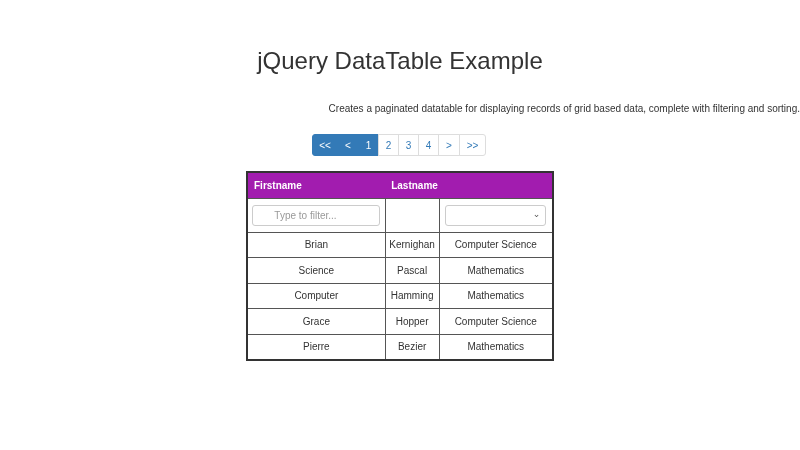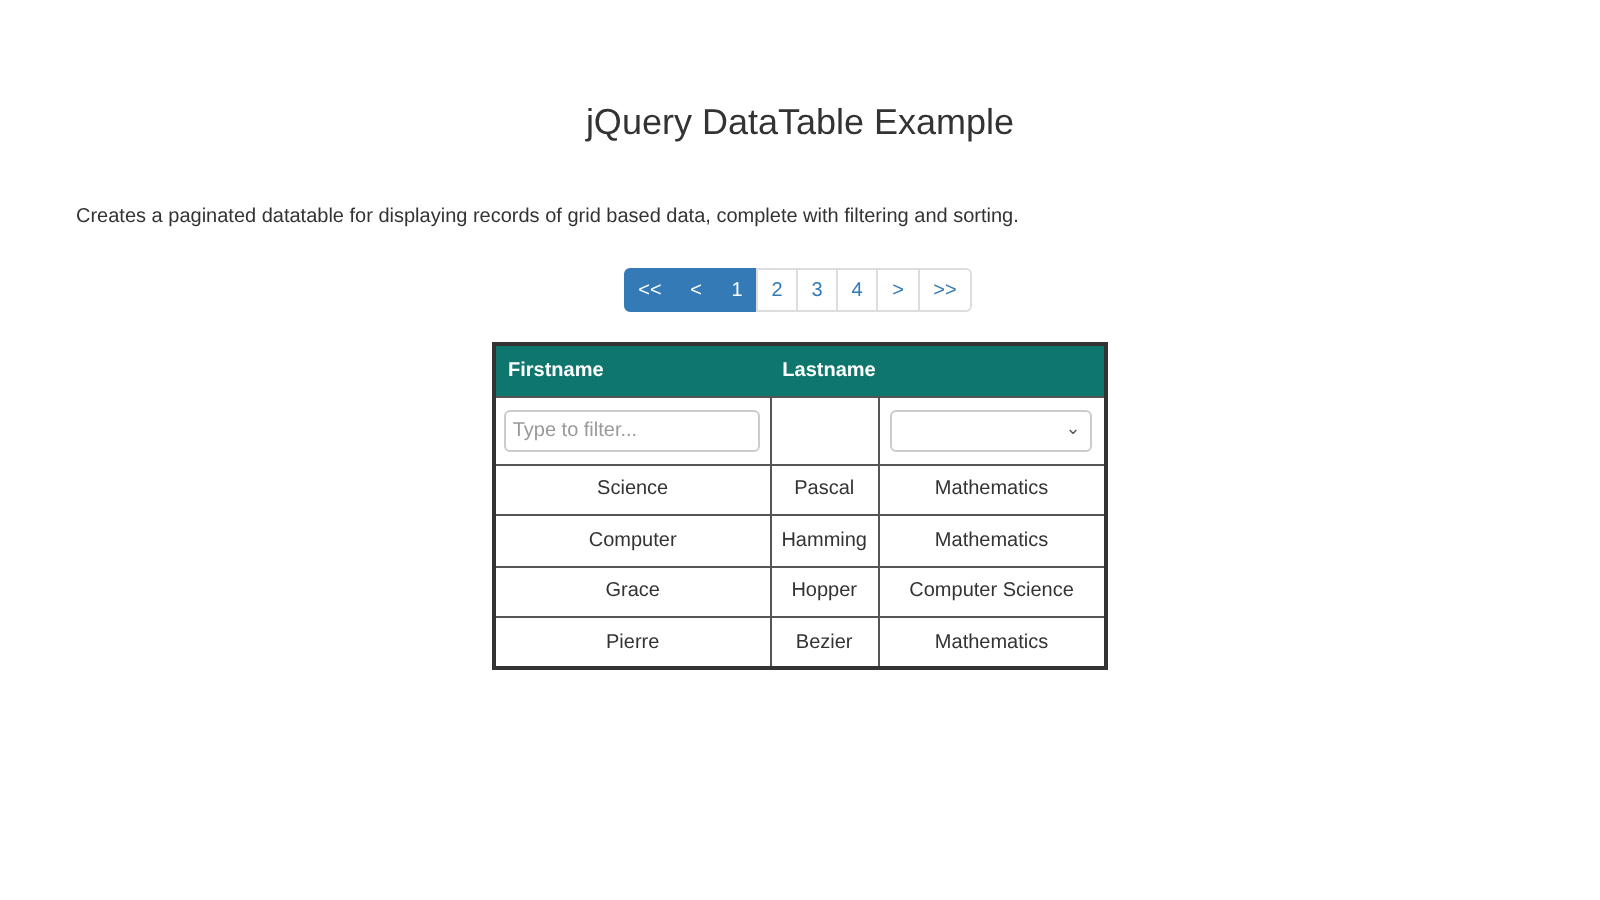--- a/index.html
+++ b/index.html
@@ -6,58 +6,57 @@
     html, body { margin: 0; padding: 0; }
     body {
       width: 800px; height: 450px; overflow: hidden;
       background: #ffffff;
       font-family: "Liberation Sans", sans-serif;
       color: #333333;
       position: relative;
     }
     .title {
       position: absolute; left: 0; top: 44px; width: 800px;
-      text-align: center; font-size: 18px; font-weight: 400;
+      text-align: center; font-size: 24px; font-weight: 400;
       color: #333; margin: 0; line-height: 34px;
     }
     .desc {
       position: absolute; left: 0; top: 102px; width: 800px;
-      text-align: left; font-size: 10px; color: #333; line-height: 14px;
+      text-align: right; font-size: 10px; color: #333; line-height: 14px;
       margin: 0;
-      padding-left: 38px;
     }
     .pagination {
       position: absolute; top: 134px; left: 312px;
       display: flex; height: 22px;
     }
     .page-btn {
       height: 22px; display: flex; align-items: center; justify-content: center;
       font-size: 10px; color: #337ab7; background: #fff;
       border: 1px solid #dddddd; margin-left: -1px; cursor: pointer;
     }
     .page-btn.active { background: #337ab7; color: #fff; border-color: #337ab7; }
     .page-btn.first { border-radius: 3px 0 0 3px; margin-left: 0; }
     .page-btn.last { border-radius: 0 3px 3px 0; }
     table {
       position: absolute; left: 246px; top: 171px; width: 308px;
       border-collapse: collapse; font-size: 10px;
       border: 2px solid #333;
     }
     thead th {
-      background: #0f766e; color: #fff; font-weight: 700; text-align: left;
+      background: #a21caf; color: #fff; font-weight: 700; text-align: left;
       height: 26px; padding: 0 0 0 6px; font-size: 10px;
     }
     td {
       border: 1px solid #555; text-align: center; height: 25.6px; padding: 0;
       color: #333;
     }
     .filter-row td { height: 34px; }
     .filter-input {
       width: 128px; height: 21px; border: 1px solid #ccc; border-radius: 3px;
-      font-size: 10px; padding: 0 3px; color: #999; font-family: "Liberation Sans", sans-serif;
+      font-size: 10px; padding: 0 21px; color: #999; font-family: "Liberation Sans", sans-serif;
     }
     .filter-input::placeholder { color: #999; }
     .filter-select {
       width: 101px; height: 21px; border: 1px solid #ccc; border-radius: 3px;
       background: #fff; position: relative; display: inline-block; vertical-align: middle;
     }
     .filter-select .chev {
       position: absolute; right: 5px; top: 3px; font-size: 9px; color: #555;
     }
   </style>
@@ -98,20 +97,25 @@
       </td>
       <td></td>
       <td>
         <span class="filter-select">
           <span></span>
           <span class="chev">⌄</span>
         </span>
       </td>
     </tr>
     <tr>
+      <td>Brian</td>
+      <td>Kernighan</td>
+      <td>Computer Science</td>
+    </tr>
+    <tr>
       <td>Science</td>
       <td>Pascal</td>
       <td>Mathematics</td>
     </tr>
     <tr>
       <td>Computer</td>
       <td>Hamming</td>
       <td>Mathematics</td>
     </tr>
     <tr>

